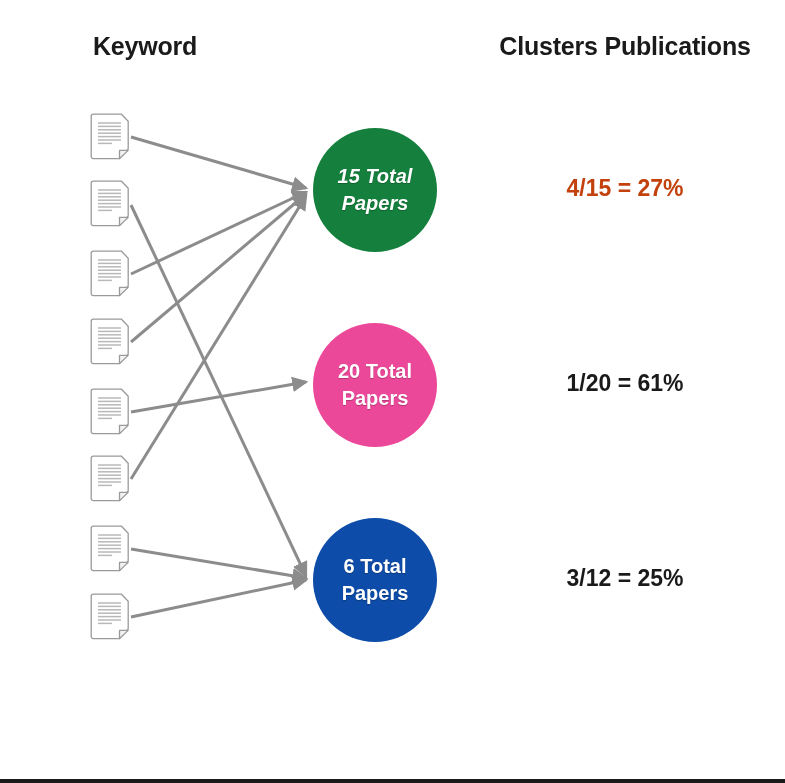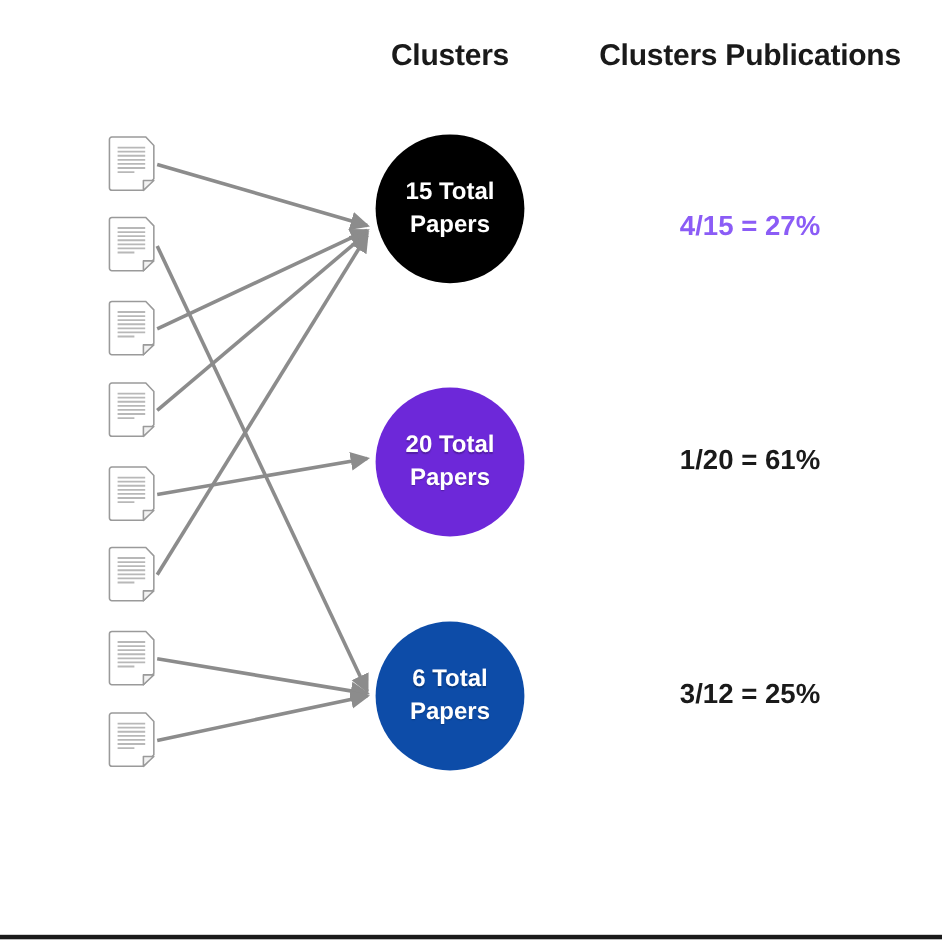--- a/index.html
+++ b/index.html
@@ -68,23 +68,23 @@
     font-size: 23px;
     color: #171717;
   }
 </style>
 </head>
 <body>
 
 <div id="canvas">
 
   <div class="col-header" id="hdr-keyword">
+    <div>Keyword</div>
   </div>
   <div class="col-header" id="hdr-clusters">
-    <div>Clusters</div>
   </div>
   <div class="col-header" id="hdr-percent">
     <div>Clusters Publications</div>
   </div>
 
   <svg id="edge-layer" viewBox="0 0 785 783">
     <defs>
       <marker id="arrowhead" markerWidth="6" markerHeight="6" refX="4.6" refY="3" orient="auto" markerUnits="strokeWidth">
         <path d="M0,0.4 L5.4,3 L0,5.6 z" fill="#8c8c8c"></path>
       </marker>
@@ -186,33 +186,33 @@
           <line x1="8" y1="13.4" x2="31" y2="13.4" stroke="#b8b8b8" stroke-width="1.5"></line>
           <line x1="8" y1="16.8" x2="31" y2="16.8" stroke="#b8b8b8" stroke-width="1.5"></line>
           <line x1="8" y1="20.2" x2="31" y2="20.2" stroke="#b8b8b8" stroke-width="1.5"></line>
           <line x1="8" y1="23.6" x2="31" y2="23.6" stroke="#b8b8b8" stroke-width="1.5"></line>
           <line x1="8" y1="27" x2="31" y2="27" stroke="#b8b8b8" stroke-width="1.5"></line>
           <line x1="8" y1="30.4" x2="22" y2="30.4" stroke="#b8b8b8" stroke-width="1.5"></line>
         </svg></div>
     </div>
 
   <div id="clusters-group">
-      <div class="cluster-node" style="left: 313px; top: 112px; width: 124px; height: 124px; background: #000000; color: rgb(255, 255, 255);">
+      <div class="cluster-node" style="left: 313px; top: 128px; width: 124px; height: 124px; background: #15803d; color: rgb(255, 255, 255); font-style: italic;">
         <span>15 Total</span>
         <span>Papers</span>
       </div>
-      <div class="cluster-node" style="left: 313px; top: 323px; width: 124px; height: 124px; background: #6d28d9; color: rgb(255, 255, 255);">
+      <div class="cluster-node" style="left: 313px; top: 323px; width: 124px; height: 124px; background: #ec4899; color: rgb(255, 255, 255);">
         <span>20 Total</span>
         <span>Papers</span>
       </div>
       <div class="cluster-node" style="left: 313px; top: 518px; width: 124px; height: 124px; background: rgb(13, 76, 168); color: rgb(255, 255, 255);">
         <span>6 Total</span>
         <span>Papers</span>
       </div>
     </div>
 
   <div id="pcts-group">
-      <div class="pct-label" style="top: 175px; color: #8b5cf6;">4/15 = 27%</div>
+      <div class="pct-label" style="top: 175px; color: #c2410c;">4/15 = 27%</div>
       <div class="pct-label" style="top: 370px; color: rgb(26, 26, 26);">1/20 = 61%</div>
       <div class="pct-label" style="top: 565px; color: rgb(26, 26, 26);">3/12 = 25%</div>
     </div>
 
 </div>
 
 </body></html>

